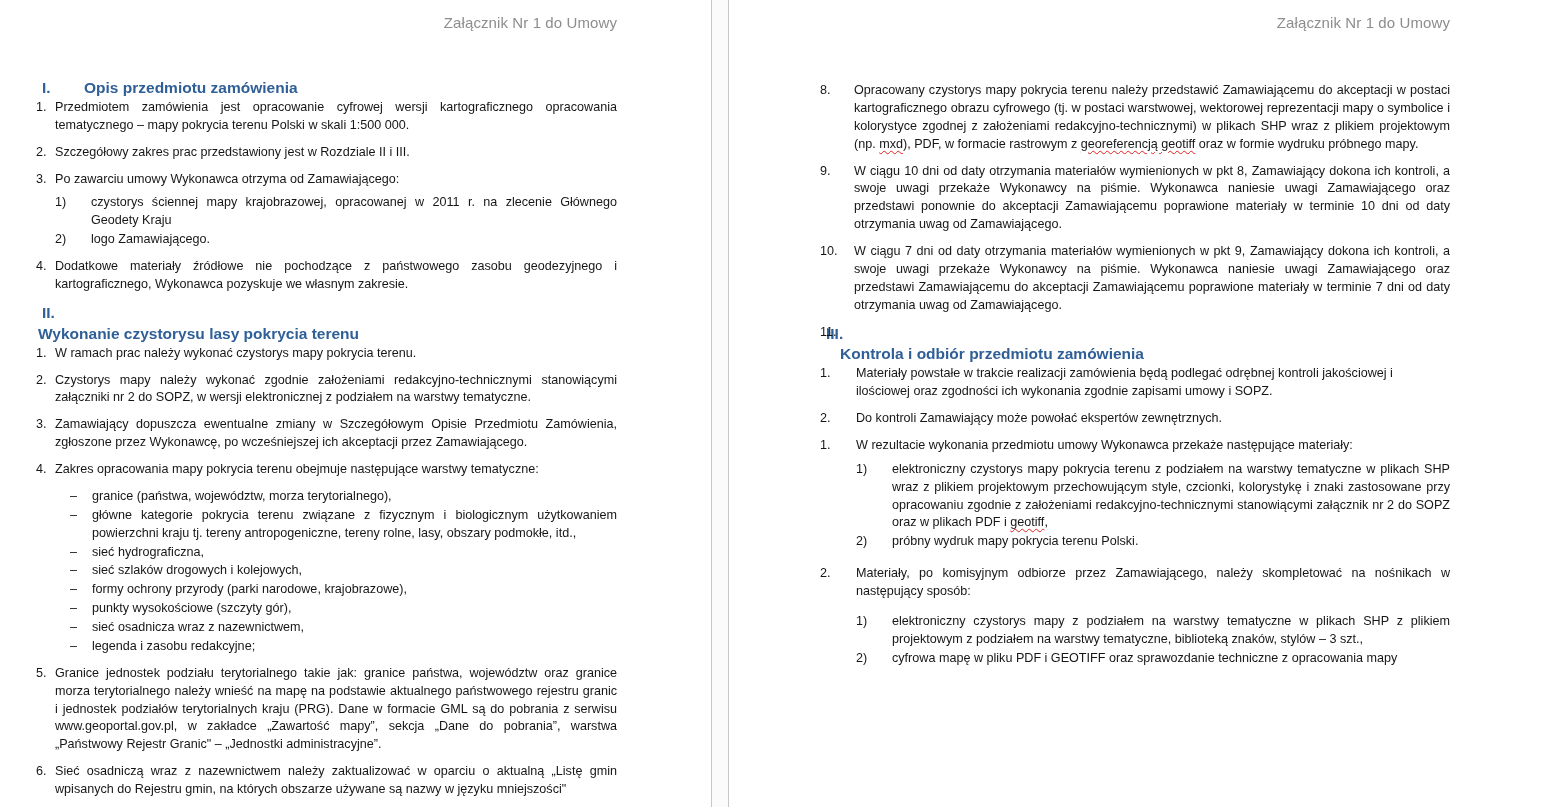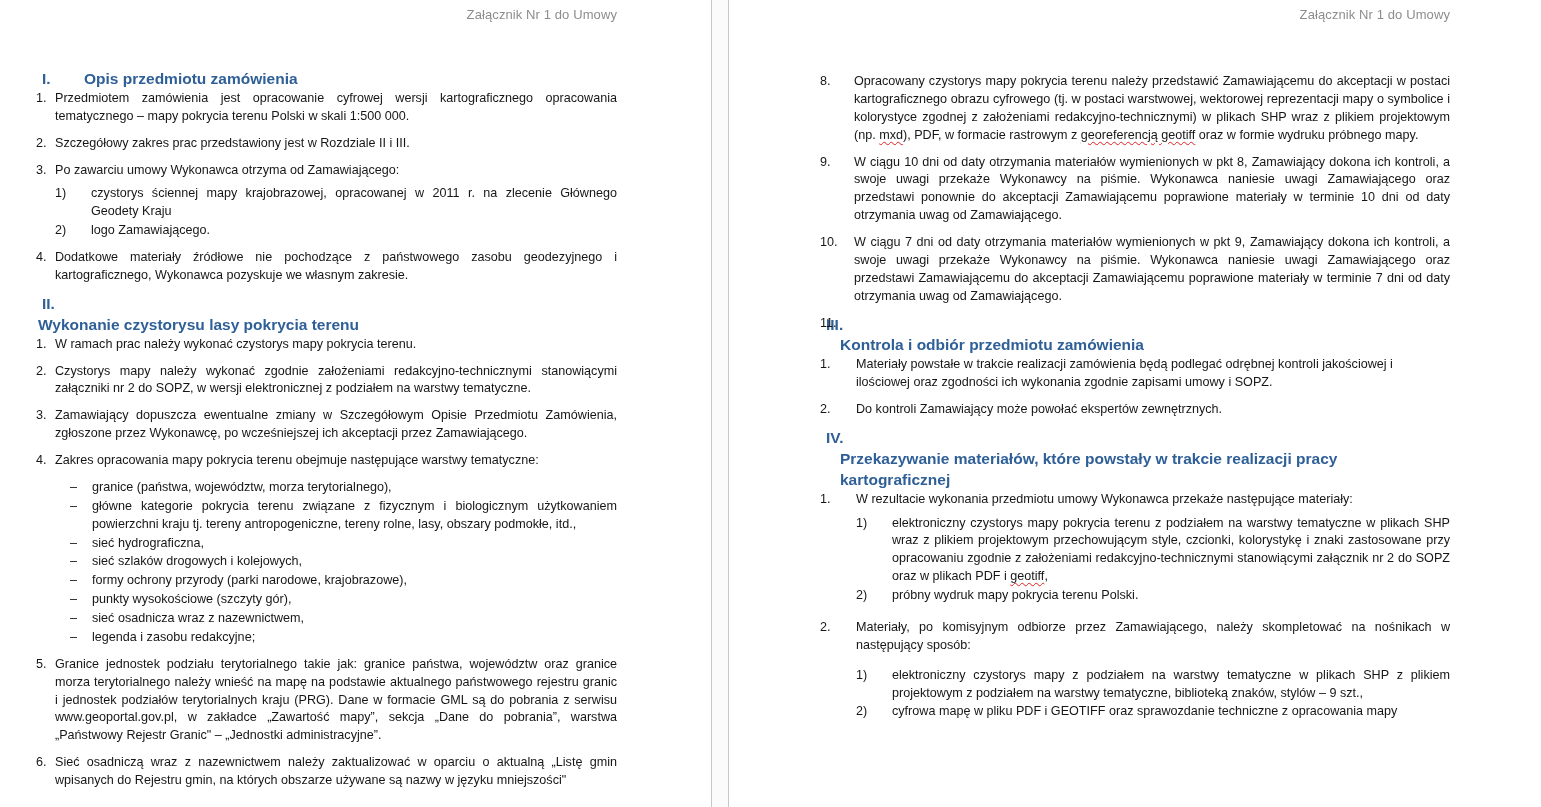--- a/index.html
+++ b/index.html
@@ -38,23 +38,23 @@
     background: #fbfbfb;
     border-left: 1px solid #c8c8c8;
     border-right: 1px solid #c8c8c8;
     box-sizing: border-box;
     flex: 0 0 18px;
   }
 
   .doc-header {
     text-align: right;
     color: #8d8d8d;
-    font-size: 13px;
+    font-size: 15px;
     line-height: 1;
-    padding-top: 8px;
+    padding-top: 15px;
     letter-spacing: 0.1px;
   }
 
   .spacer-top { height: 48px; }
   .spacer-top-r { height: 52px; }
 
   h2.heading {
     color: #2f5f97;
     font-size: 15.5px;
     font-weight: bold;
@@ -306,27 +306,20 @@
       <li class="nojust" style="padding-left:36px">
         <span class="marker">1.</span>
         <span>Materiały powstałe w trakcie realizacji zamówienia będą podlegać odrębnej kontroli jakościowej i ilościowej oraz zgodności ich wykonania zgodnie zapisami umowy i SOPZ.</span>
       </li>
       <li class="nojust" style="padding-left:36px">
         <span class="marker">2.</span>
         <span>Do kontroli Zamawiający może powołać ekspertów zewnętrznych.</span>
       </li>
     </ol>
 
-    <h2 class="heading just h-gap-before-lg h-gap-after">
-      <span class="num" style="padding-left:6px;min-width:64px">IV.</span>
-      <span class="txt">
-        <span class="l1">Przekazywanie materiałów, które powstały w trakcie realizacji pracy</span>
-        <span class="l2">kartograficznej</span>
-      </span>
-    </h2>
 
     <ol class="lvl1 right">
       <li class="nojust" style="padding-left:36px">
         <span class="marker">1.</span>
         <span>W rezultacie wykonania przedmiotu umowy Wykonawca przekaże następujące materiały:</span>
         <ol class="lvl2">
           <li>
             <span class="marker">1)</span>
             <span><span>elektroniczny czystorys mapy pokrycia terenu z podziałem na warstwy tematyczne w plikach SHP wraz z plikiem projektowym przechowującym style, czcionki, kolorystykę i znaki zastosowane przy opracowaniu zgodnie z założeniami redakcyjno-technicznymi stanowiącymi załącznik nr 2 do SOPZ oraz w plikach PDF i </span><span class="sp-spell">geotiff</span><span>,</span></span>
           </li>
@@ -335,21 +328,21 @@
             <span>próbny wydruk mapy pokrycia terenu Polski.</span>
           </li>
         </ol>
       </li>
       <li style="padding-left:36px;margin-top:14px">
         <span class="marker">2.</span>
         <span>Materiały, po komisyjnym odbiorze przez Zamawiającego, należy skompletować na nośnikach w następujący sposób:</span>
         <ol class="lvl2" style="margin-top:12px">
           <li>
             <span class="marker">1)</span>
-            <span>elektroniczny czystorys mapy z podziałem na warstwy tematyczne w plikach SHP z plikiem projektowym z podziałem na warstwy tematyczne, biblioteką znaków, stylów – 9 szt.,</span>
+            <span>elektroniczny czystorys mapy z podziałem na warstwy tematyczne w plikach SHP z plikiem projektowym z podziałem na warstwy tematyczne, biblioteką znaków, stylów – 3 szt.,</span>
           </li>
           <li class="nojust">
             <span class="marker">2)</span>
             <span>cyfrowa mapę w pliku PDF i GEOTIFF oraz sprawozdanie techniczne z opracowania mapy</span>
           </li>
         </ol>
       </li>
     </ol>
   </div>
 

